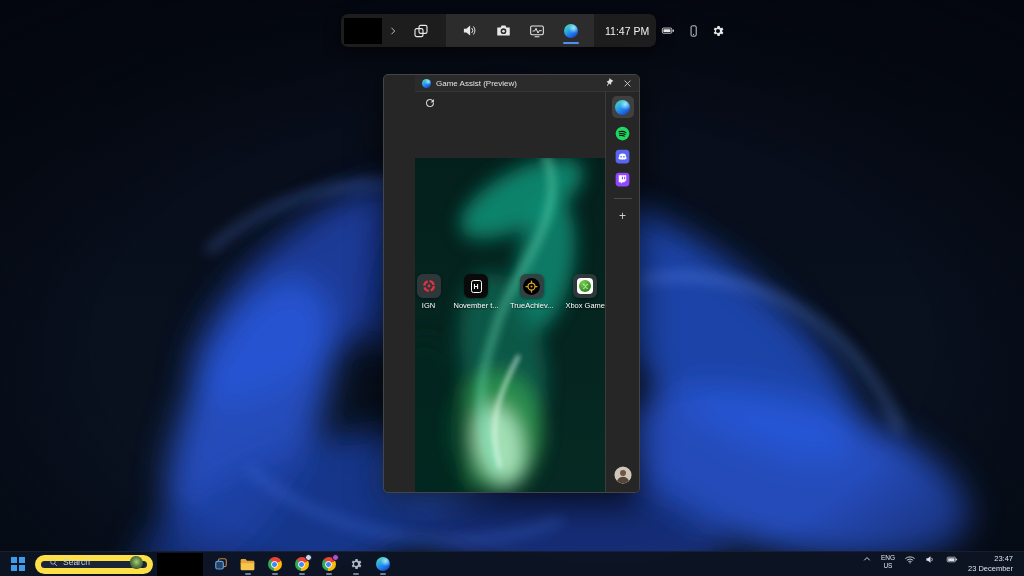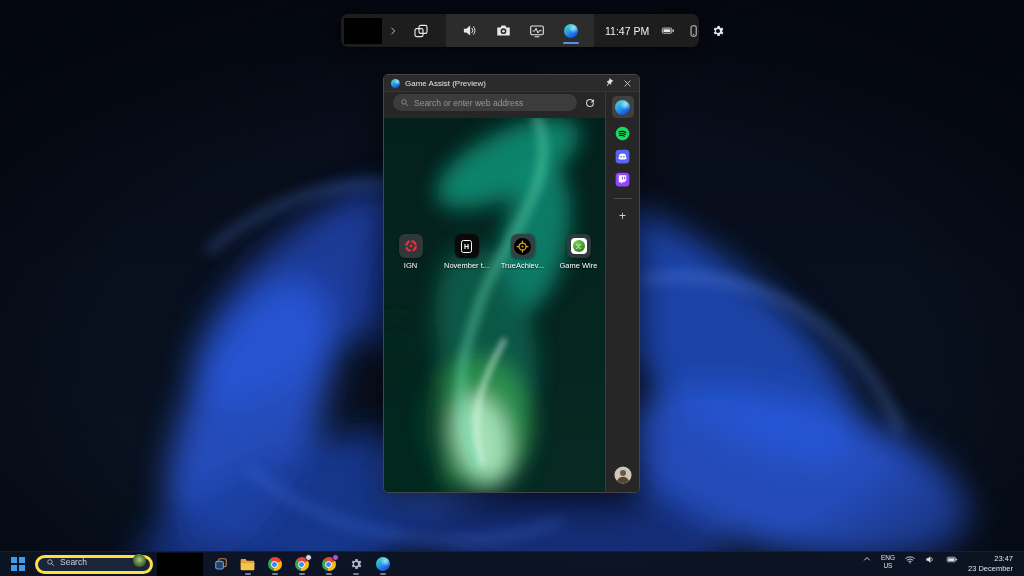--- a/index.html
+++ b/index.html
@@ -5,56 +5,56 @@
   *{margin:0;padding:0;box-sizing:border-box;}
   html,body{background:#000;}
   .screen{position:relative;width:1024px;height:576px;overflow:hidden;background:#060a14;
           font-family:"Liberation Sans",sans-serif;-webkit-font-smoothing:antialiased;}
   svg{display:block;}
 
   
   .wallpaper{position:absolute;inset:0;}
 
   
-  .gamebar{position:absolute;left:341px;top:14px;width:358px;height:33px;background:#1d1d1d;
+  .gamebar{position:absolute;left:341px;top:14px;width:315px;height:33px;background:#1d1d1d;
            border-radius:7px;display:flex;align-items:stretch;box-shadow:0 5px 16px rgba(0,0,0,.55);}
   .gb-left{display:flex;align-items:center;gap:6px;padding:0 8px 0 3px;}
   .gb-redacted{width:38px;height:26px;background:#000;}
   .gb-mid{display:flex;align-items:center;gap:0;background:#2c2c2c;padding:0 6px;}
   .gb-item{position:relative;width:34px;height:100%;display:flex;align-items:center;justify-content:center;}
   .gb-underline{position:absolute;left:9px;right:9px;bottom:3px;height:2.5px;border-radius:2px;background:#4f8ff7;}
   .gb-right{display:flex;align-items:center;gap:11px;padding:0 11px;margin-left:auto;}
   .gb-time{color:#f0f0f0;font-size:10.5px;white-space:nowrap;}
 
   .edge-ball{border-radius:50%;
     background:radial-gradient(circle at 68% 28%, #9fe8f5 0%, rgba(0,0,0,0) 38%),
                linear-gradient(148deg,#4fd8b8 8%,#2aa3e4 42%,#1f6ff0 68%,#123f9e 95%);}
   .eb15{width:15px;height:15px;} .eb14{width:14px;height:14px;} .eb9{width:9px;height:9px;}
 
   
   .ga-window{position:absolute;left:383px;top:74px;width:257px;height:419px;background:#262626;
              border:1px solid #454545;border-radius:5px;box-shadow:0 12px 34px rgba(0,0,0,.7);
-             display:flex;flex-direction:column;overflow:hidden;}
+             display:flex;flex-direction:column;overflow:hidden;padding-left:31px;}
   .ga-titlebar{height:17px;flex:0 0 auto;display:flex;align-items:center;gap:5px;padding:0 7px;
                background:#2b2b2b;border-bottom:1px solid rgba(255,255,255,.05);}
   .ga-title{font-size:8px;color:#e4e4e4;white-space:nowrap;}
   .ga-tb-actions{margin-left:auto;display:flex;gap:9px;align-items:center;}
   .ga-body{flex:1;display:flex;min-height:0;}
   .ga-main{flex:1;display:flex;flex-direction:column;min-width:0;}
   .ga-nav{height:24px;flex:0 0 auto;display:flex;align-items:center;gap:8px;padding:0 9px;}
   .ga-tabtitle{font-size:9px;font-weight:bold;color:#f0f0f0;white-space:nowrap;}
   .tab-counter{margin-left:auto;width:11px;height:11px;border:1px solid #a9a9a9;border-radius:3px;
                color:#ececec;font-size:7px;display:flex;align-items:center;justify-content:center;}
   .ga-search{height:26px;flex:0 0 auto;display:flex;align-items:center;gap:7px;padding:0 9px 5px 9px;}
   .search-pill{flex:1;height:17px;background:#3c3c3c;border-radius:9px;display:flex;align-items:center;
                gap:5px;padding:0 7px;}
   .search-pill input{flex:1;min-width:0;background:none;border:none;outline:none;color:#ddd;
                font-size:8.5px;font-family:inherit;}
   .search-pill input::placeholder{color:#979797;}
-  .ga-content{flex:1;position:relative;overflow:hidden;background:#3b82f6;}
+  .ga-content{flex:1;position:relative;overflow:hidden;background:#3b82f6;margin-top:40px;}
   .ga-content > svg{position:absolute;inset:0;width:100%;height:100%;}
   .shortcuts{position:absolute;left:0;right:0;top:116px;display:flex;justify-content:center;gap:12px;}
   .shortcut{width:44px;display:flex;flex-direction:column;align-items:center;gap:3px;}
   .tile{width:24px;height:24px;border-radius:6px;background:rgba(52,58,61,.88);display:flex;
         align-items:center;justify-content:center;box-shadow:0 1px 3px rgba(0,0,0,.45);}
   .tile.black{background:#0a0a0a;}
   .sc-label{font-size:7.5px;color:#fff;text-shadow:0 1px 2px rgba(0,0,0,.85);white-space:nowrap;
             max-width:46px;overflow:hidden;}
   .hltb-box{width:11px;height:13px;border:1.2px solid #fff;border-radius:2.5px;display:flex;
             align-items:center;justify-content:center;font-size:7px;font-weight:bold;color:#fff;}
@@ -70,22 +70,22 @@
   .sb-divider{width:18px;height:1px;background:#4a4a4a;margin-top:3px;}
   .sb-add{color:#cfcfcf;font-size:12px;line-height:1;margin-top:3px;cursor:default;}
   .sb-avatar{margin-top:auto;margin-bottom:8px;width:18px;height:18px;border-radius:50%;overflow:hidden;}
 
   
   .taskbar{position:absolute;left:0;right:0;bottom:0;height:25px;background:rgba(12,20,34,.97);
            border-top:1px solid rgba(255,255,255,.05);display:flex;align-items:center;padding:0 6px;}
   .tb-start{width:14px;height:14px;display:grid;grid-template-columns:1fr 1fr;grid-template-rows:1fr 1fr;
             gap:1.5px;margin:0 10px 0 5px;}
   .tb-start span{background:#3f9ced;}
-  .tb-search{width:118px;height:19px;border-radius:10px;background:#1a2637;border:3px solid #fde047;
-             display:flex;align-items:flex-end;gap:5px;padding:0 4px 4px 8px;}
+  .tb-search{width:118px;height:19px;border-radius:10px;background:#1a2637;border:6px solid #fde047;
+             display:flex;align-items:center;gap:5px;padding:0 4px 4px 8px;}
   .tb-search-label{font-size:8.5px;color:#cad2dd;flex:1;}
   .flower{width:13px;height:13px;border-radius:45% 55% 50% 50%;
           background:radial-gradient(circle at 50% 45%, #aacb79 0%, #5c8243 45%, #2c4524 90%);}
   .tb-redacted{width:46px;height:23px;background:#000;margin:0 4px;}
   .tb-icons{display:flex;align-items:center;}
   .tb-icon{position:relative;width:27px;height:24px;display:flex;align-items:center;justify-content:center;}
   .indicator{position:absolute;bottom:1px;left:50%;transform:translateX(-50%);width:6px;height:2px;
              border-radius:1px;background:#6c7f97;}
   .chrome{width:14px;height:14px;border-radius:50%;position:relative;
           background:conic-gradient(from -50deg,#ea4335 0 115deg,#fbbc05 115deg 240deg,#34a853 240deg 360deg);}
@@ -206,27 +206,20 @@
           <path d="M5 5l14 14M19 5L5 19" stroke="#e0e0e0" stroke-width="2.2" stroke-linecap="round"></path>
         </svg>
       </div>
     </div>
 
     <div class="ga-body">
       <div class="ga-main">
 
 
         <div class="ga-search">
-          <div class="search-pill">
-            <svg width="9" height="9" viewBox="0 0 24 24">
-              <circle cx="10.5" cy="10.5" r="6" stroke="#9a9a9a" stroke-width="2" fill="none"></circle>
-              <path d="M15 15l5.5 5.5" stroke="#9a9a9a" stroke-width="2" stroke-linecap="round"></path>
-            </svg>
-            <input type="text" placeholder="Search or enter web address" style="">
-          </div>
           <svg width="12" height="12" viewBox="0 0 24 24">
             <path fill="#d2d2d2" d="M17.65 6.35A7.95 7.95 0 0012 4a8 8 0 108 8h-2a6 6 0 11-1.76-4.24L13 11h7V4l-2.35 2.35z"></path>
           </svg>
         </div>
 
         <div class="ga-content">
           <svg viewBox="0 0 223 347" preserveAspectRatio="none">
             <defs>
               <linearGradient id="tbase" x1="0" y1="0" x2="0" y2="1">
                 <stop offset="0" stop-color="#04201c"></stop>
@@ -286,21 +279,21 @@
             <div class="shortcut">
               <div class="tile">
                 <div class="xw-sq">
                   <div class="xbox-ball">
                     <svg width="9" height="9" viewBox="0 0 24 24">
                       <path d="M7 7c2 .8 3.5 2 5 3.7C13.5 9 15 7.8 17 7M7 17c2-.8 3.5-2 5-3.7 1.5 1.7 3 2.9 5 3.7" stroke="#fff" stroke-width="2.2" fill="none" stroke-linecap="round"></path>
                     </svg>
                   </div>
                 </div>
               </div>
-              <span class="sc-label">Game Wire</span>
+              <span class="sc-label">Xbox Game</span>
             </div>
           </div>
         </div>
       </div>
 
       <div class="ga-sidebar">
         <div class="sb-active">
           <div class="edge-ball eb15"></div>
         </div>
         <svg width="15" height="15" viewBox="0 0 24 24">

